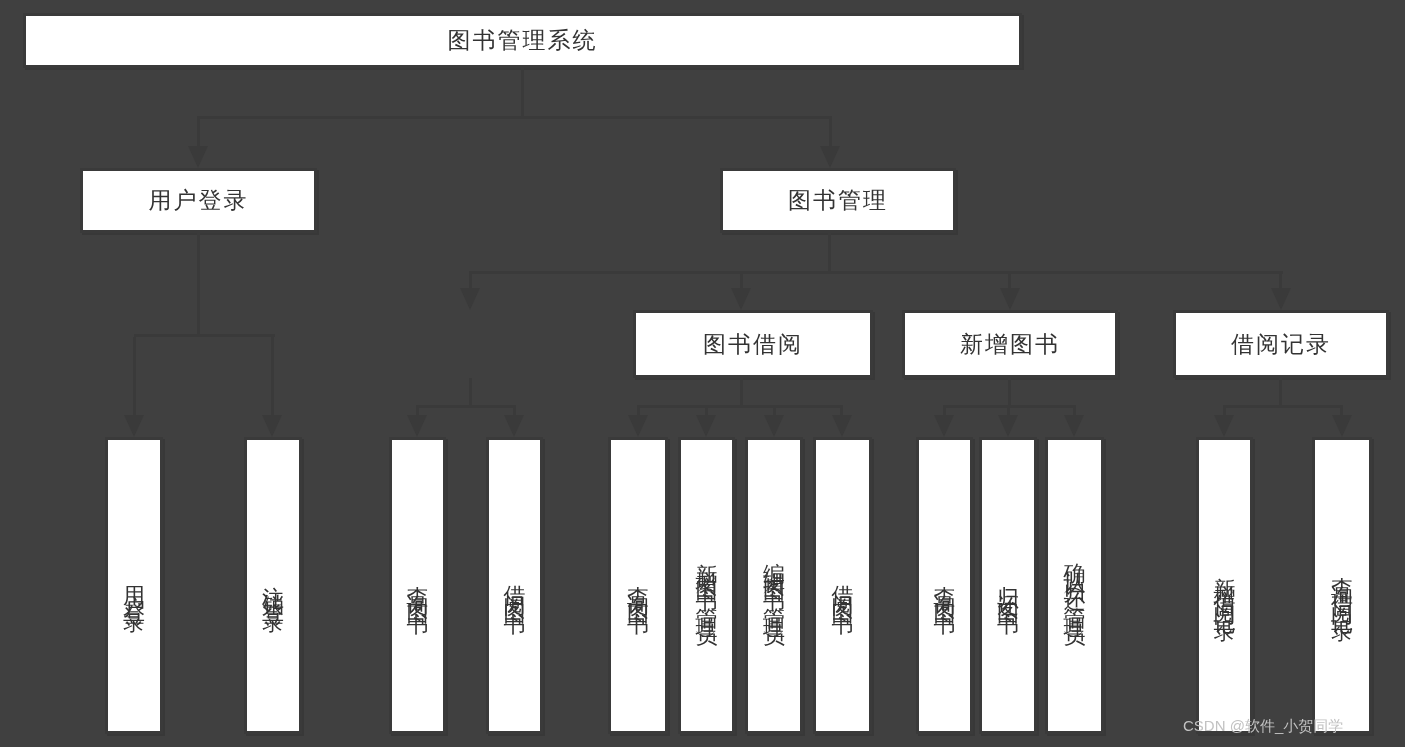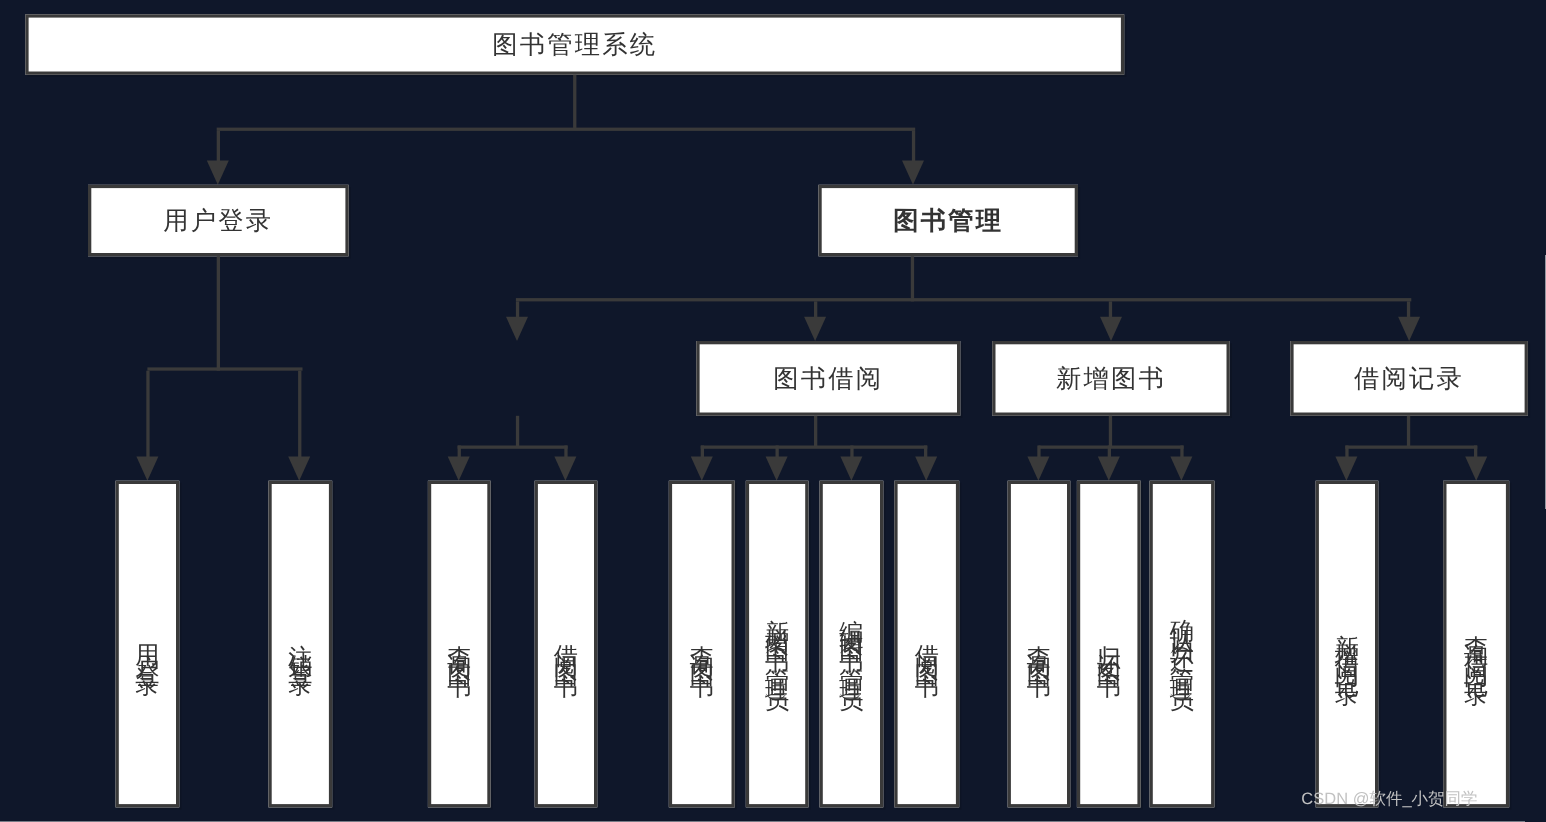--- a/index.html
+++ b/index.html
@@ -4,21 +4,21 @@
 <style>
   html, body {
     margin: 0;
     padding: 0;
     background: #ffffff;
   }
   #stage {
     position: relative;
     width: 1405px;
     height: 747px;
-    background: #0f172a;
+    background: #404040;
     font-family: "Liberation Sans", sans-serif;
     overflow: hidden;
   }
   .box {
     position: absolute;
     box-sizing: border-box;
     border: 3px solid #3a3a3a;
     background: #ffffff;
     display: flex;
     align-items: center;
@@ -71,21 +71,21 @@
   <div class="vline" style="left:521px; top:68px; height:50px;"></div>
   <div class="hline" style="left:197px; top:116px; width:635px;"></div>
   <div class="vline" style="left:197px; top:119px; height:31px;"></div>
   <div class="arrow" style="left:188px; top:146px;"></div>
   <div class="vline" style="left:829px; top:119px; height:31px;"></div>
   <div class="arrow" style="left:820px; top:146px;"></div>
 
   <div class="box h-box" style="left:80px; top:168px; width:237px; height:65px;">
     <span>用户登录</span>
   </div>
-  <div class="box h-box" style="left:744px; top:168px; width:236px; height:65px;font-weight:bold;">
+  <div class="box h-box" style="left:720px; top:168px; width:236px; height:65px;">
     <span>图书管理</span>
   </div>
 
   <div class="vline" style="left:197px; top:233px; height:104px;"></div>
   <div class="hline" style="left:134px; top:334px; width:141px;"></div>
   <div class="vline" style="left:133px; top:337px; height:80px;"></div>
   <div class="arrow" style="left:124px; top:415px;"></div>
   <div class="vline" style="left:271px; top:337px; height:80px;"></div>
   <div class="arrow" style="left:262px; top:415px;"></div>
 

